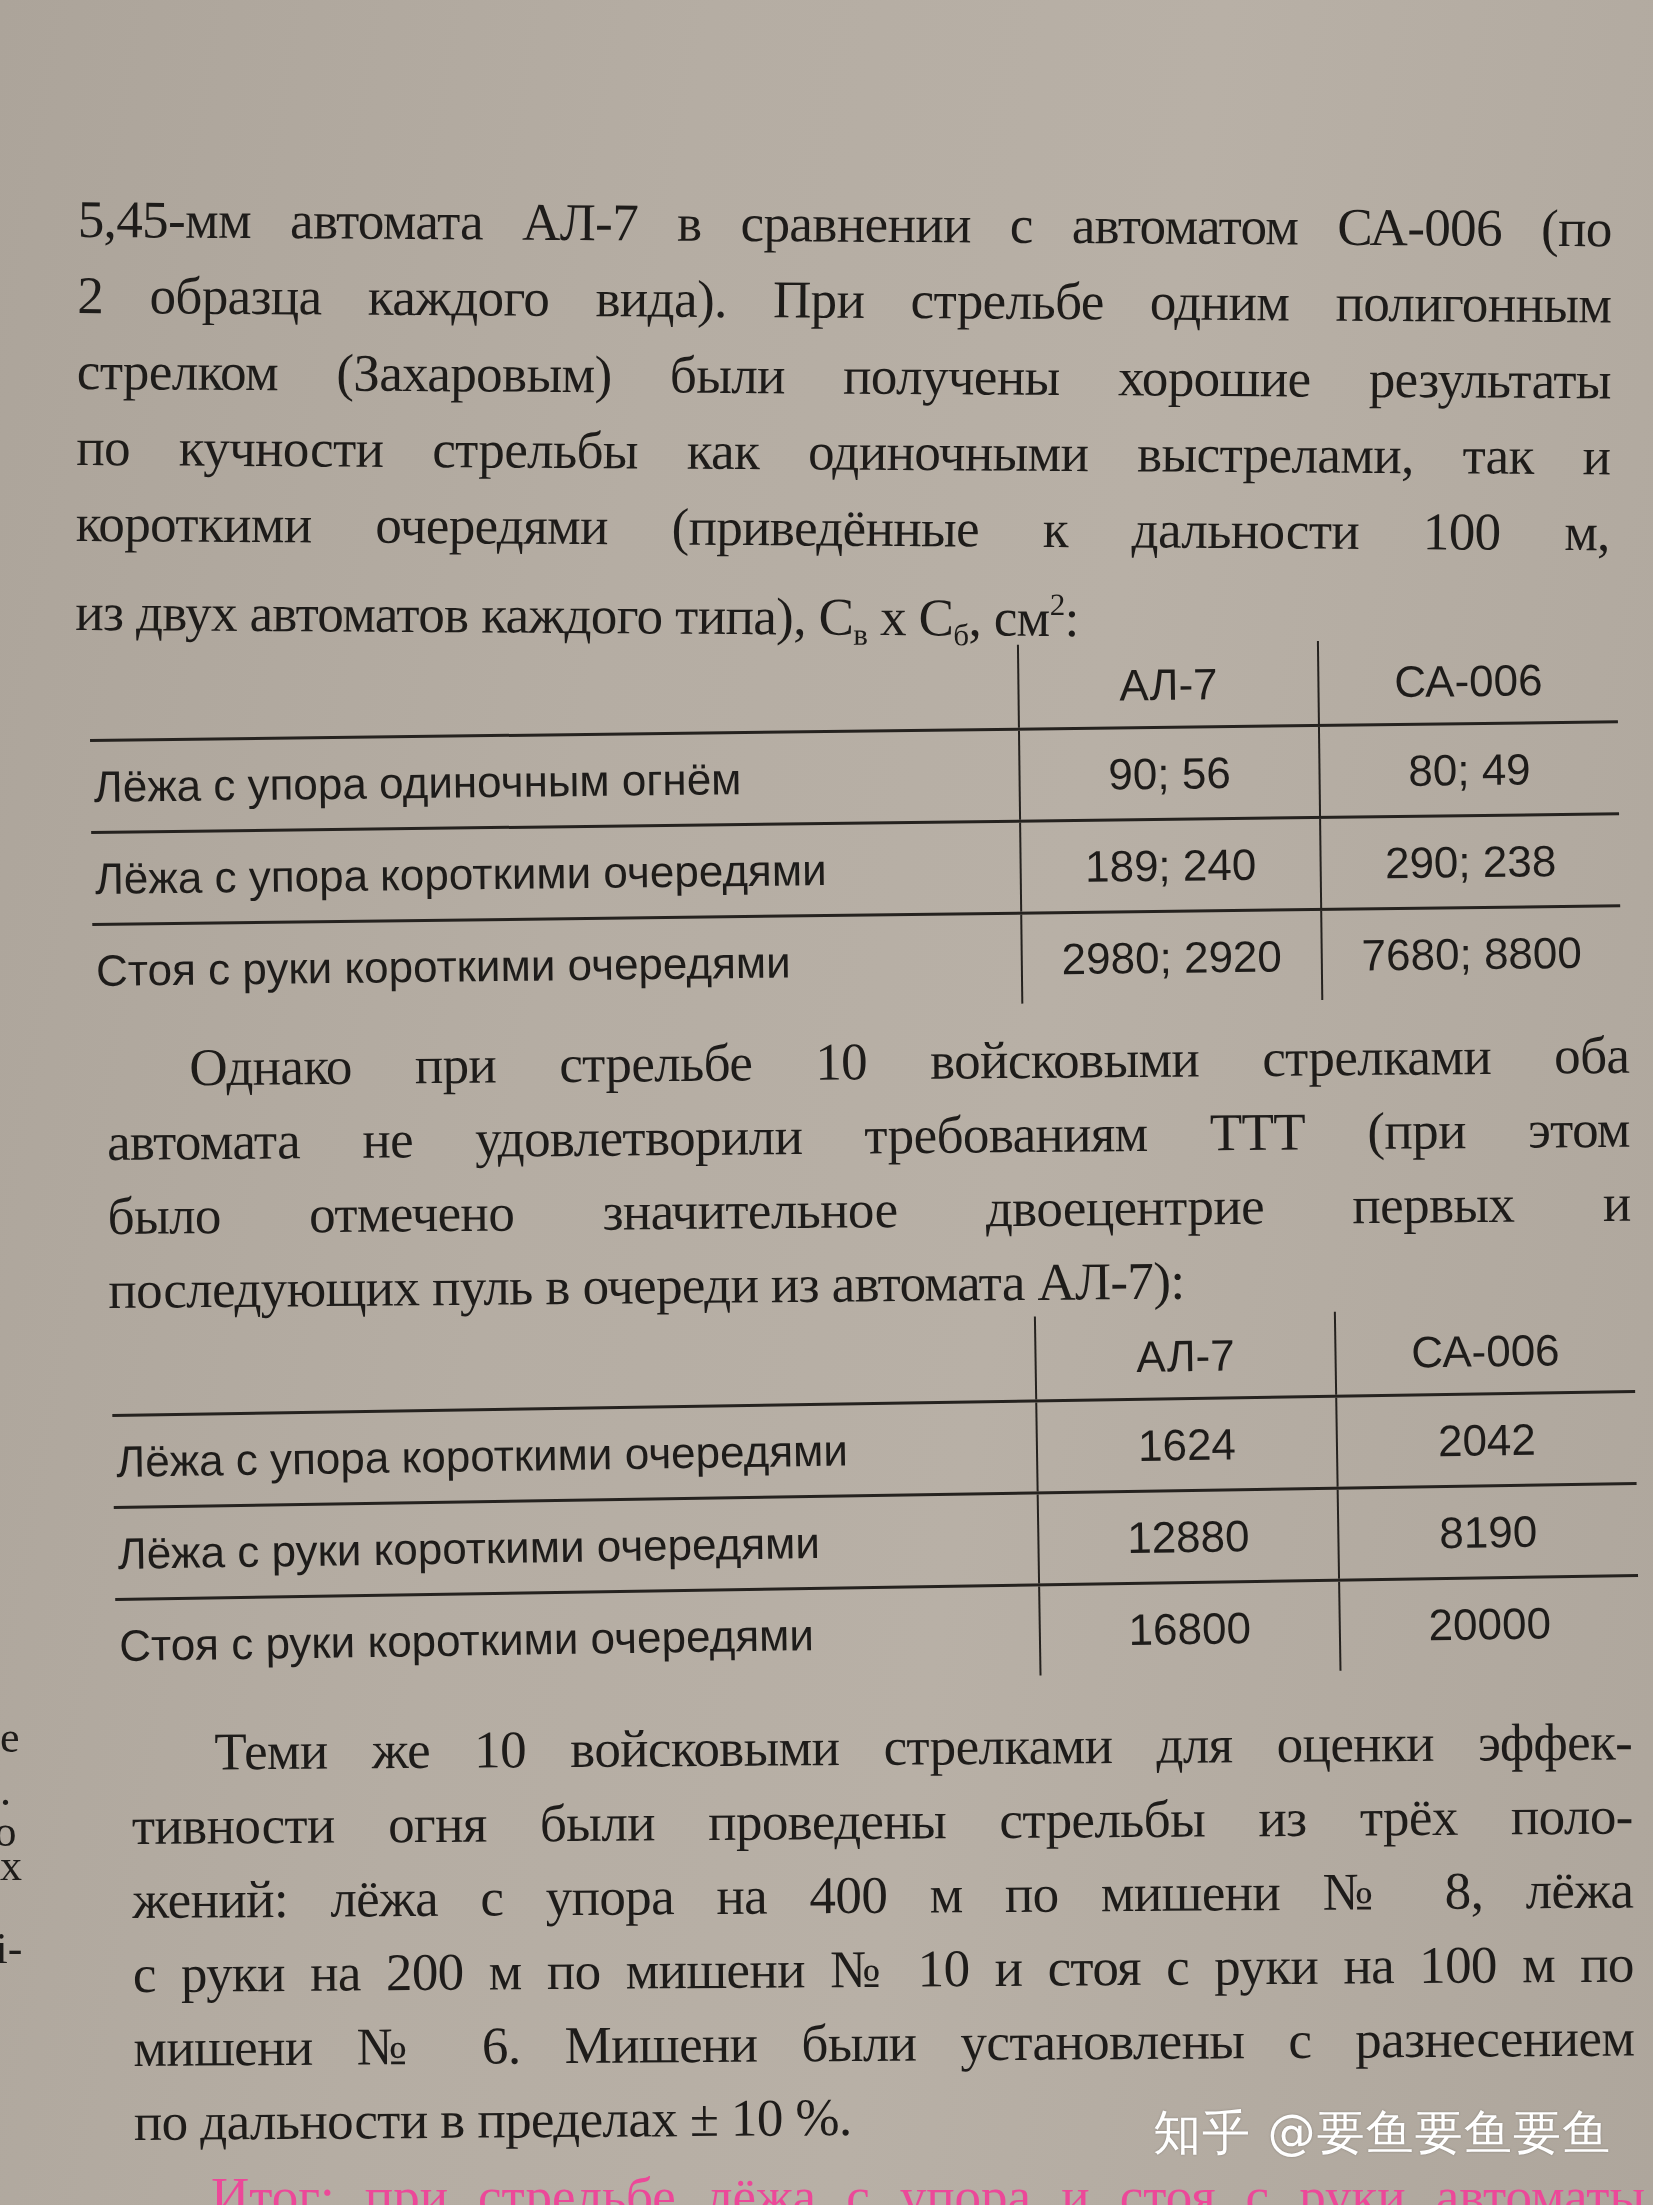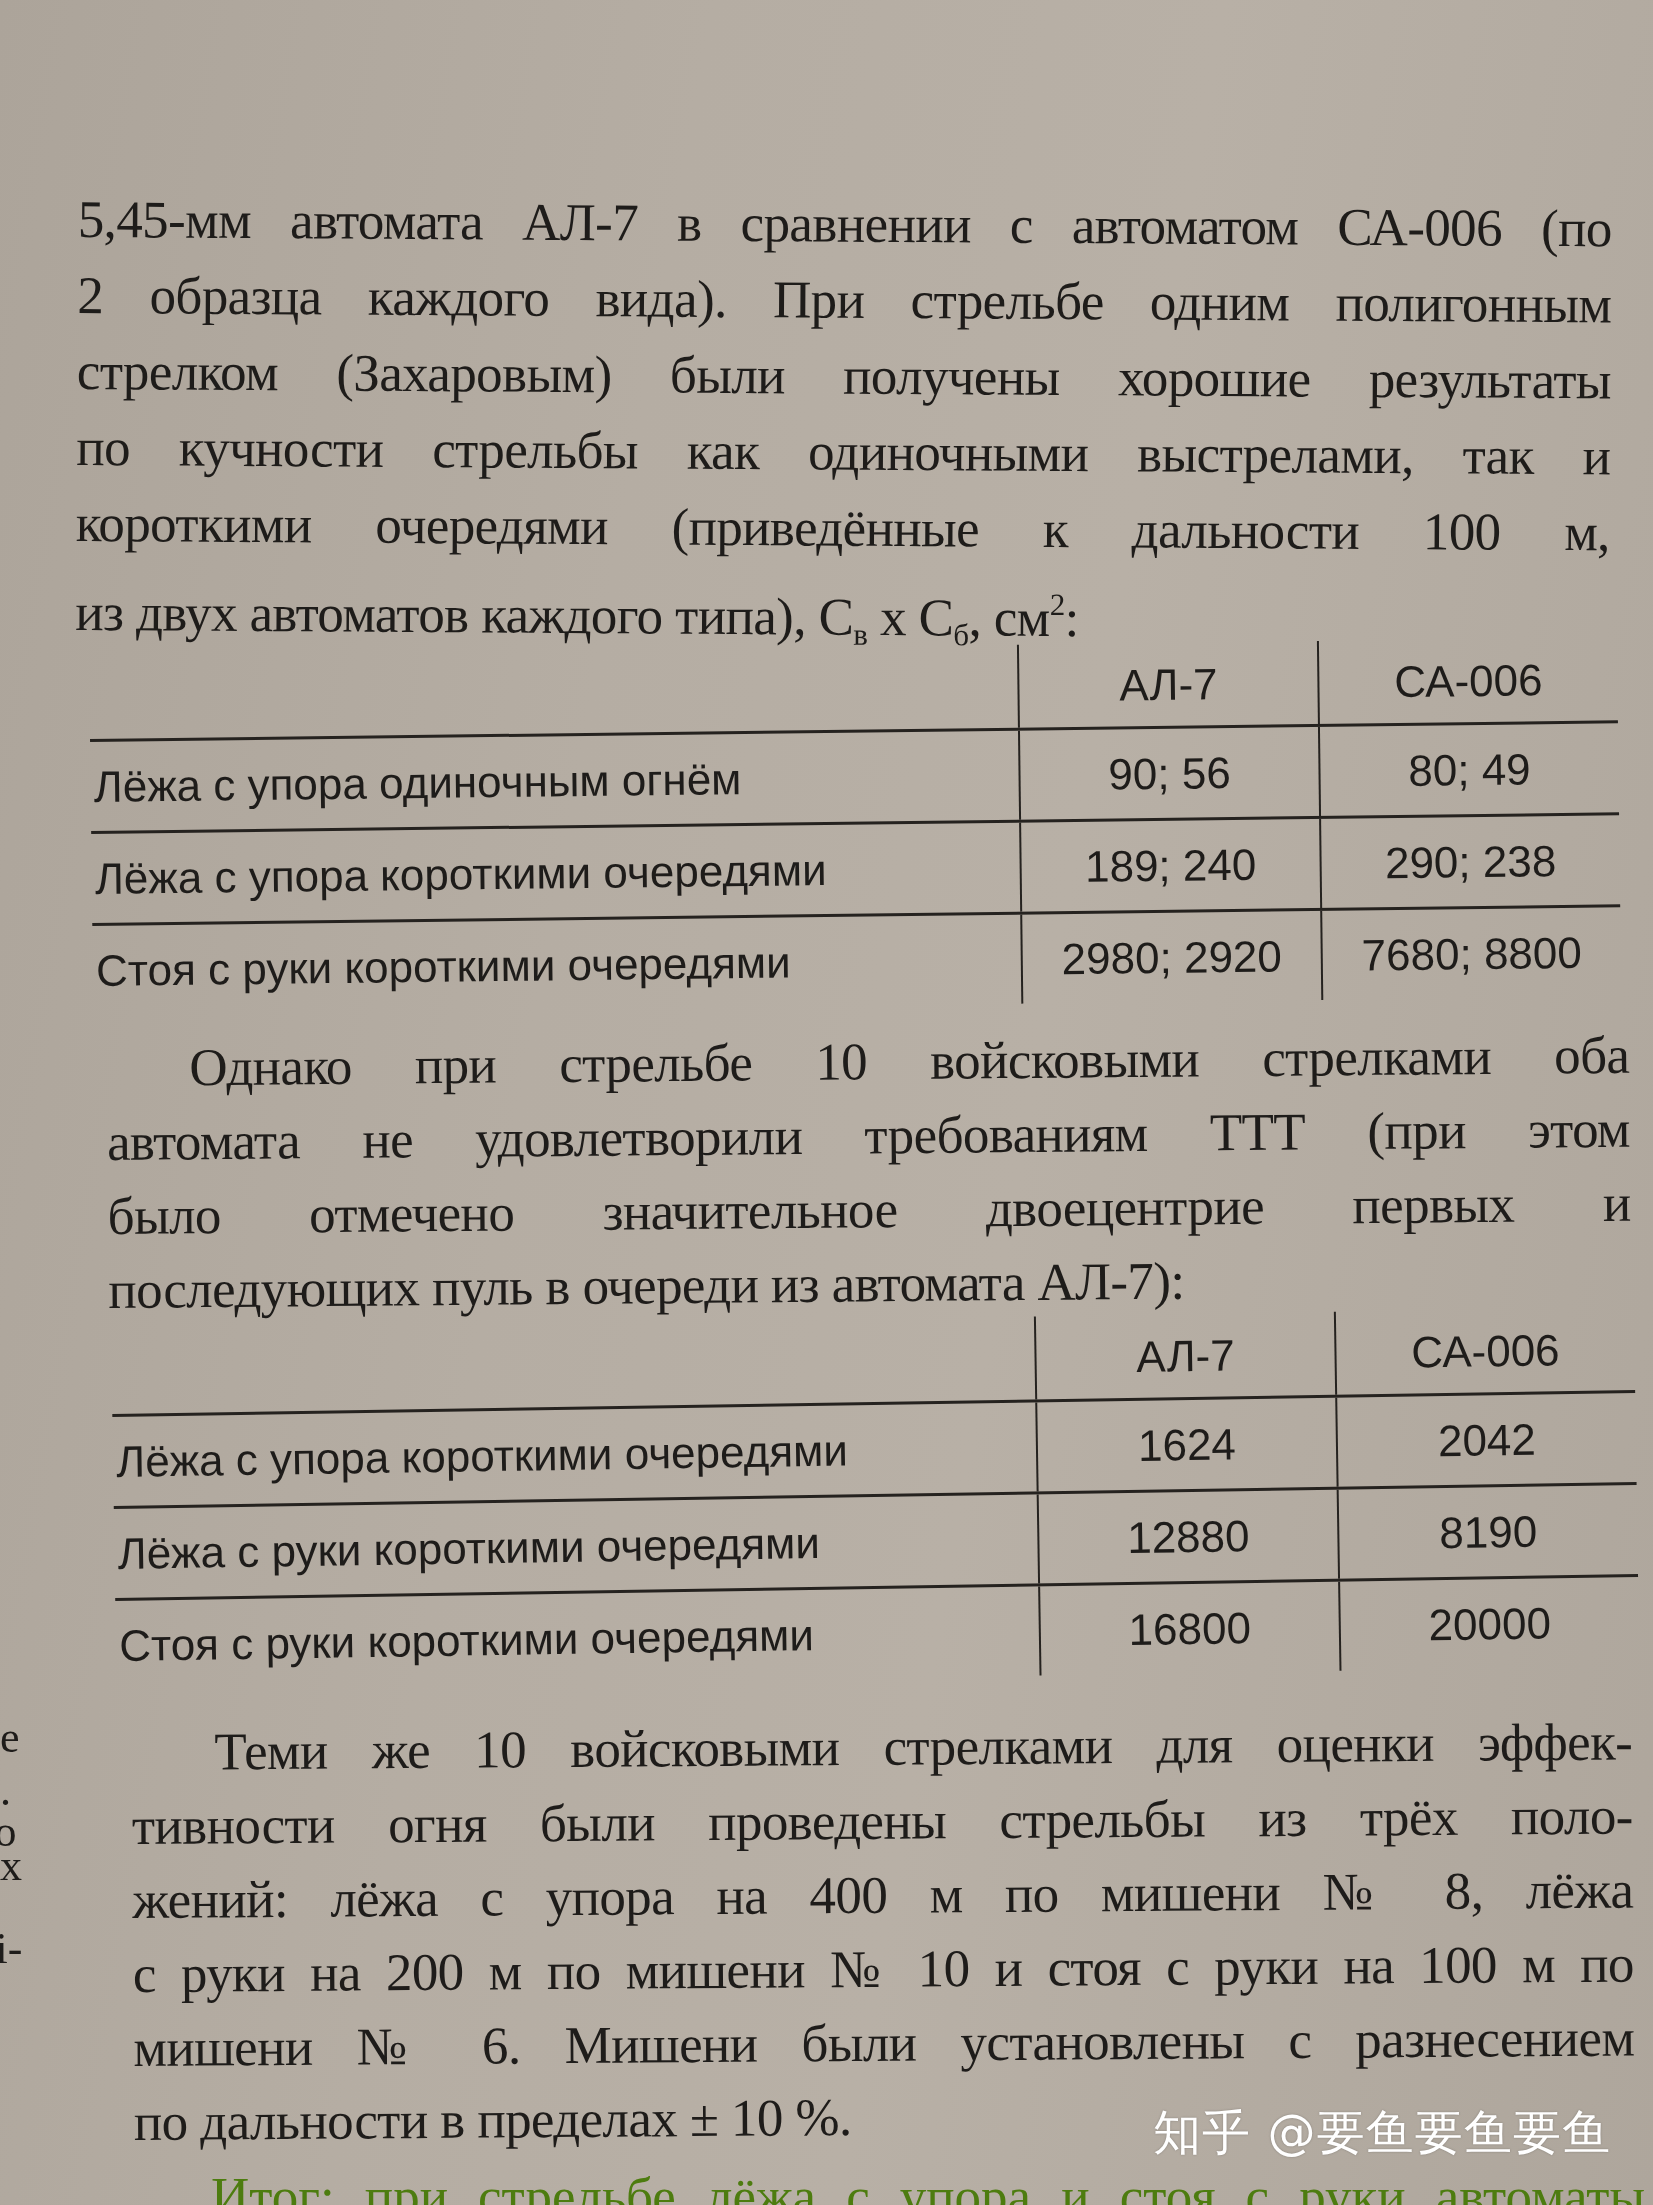--- a/index.html
+++ b/index.html
@@ -54,21 +54,21 @@
     position:absolute; left:0; font-family:"Liberation Serif", serif; font-size:44px; color:#1e1c1a;
   }
   .watermark {
     position:absolute; left:1153px; top:2101px;
     font-family: "DejaVu Sans", sans-serif; font-size:48px; color:#ffffff;
     text-shadow: 0 0 2.2px rgba(0,0,0,0.25);
     letter-spacing:1.1px;
   }
   .cut-line {
     position:absolute; left:211px; top:2170px; width:1434px;
-    font-family:"Liberation Serif", serif; font-size:53px; line-height:53px; color:#4d7c0f;
+    font-family:"Liberation Serif", serif; font-size:53px; line-height:53px; color:#ec4899;
     white-space:nowrap; overflow:hidden; height:35px;
     text-align:justify; text-align-last:justify;
   }
 </style>
 </head>
 <body>
 
 <div class="page">
 
   <div class="para p1">

